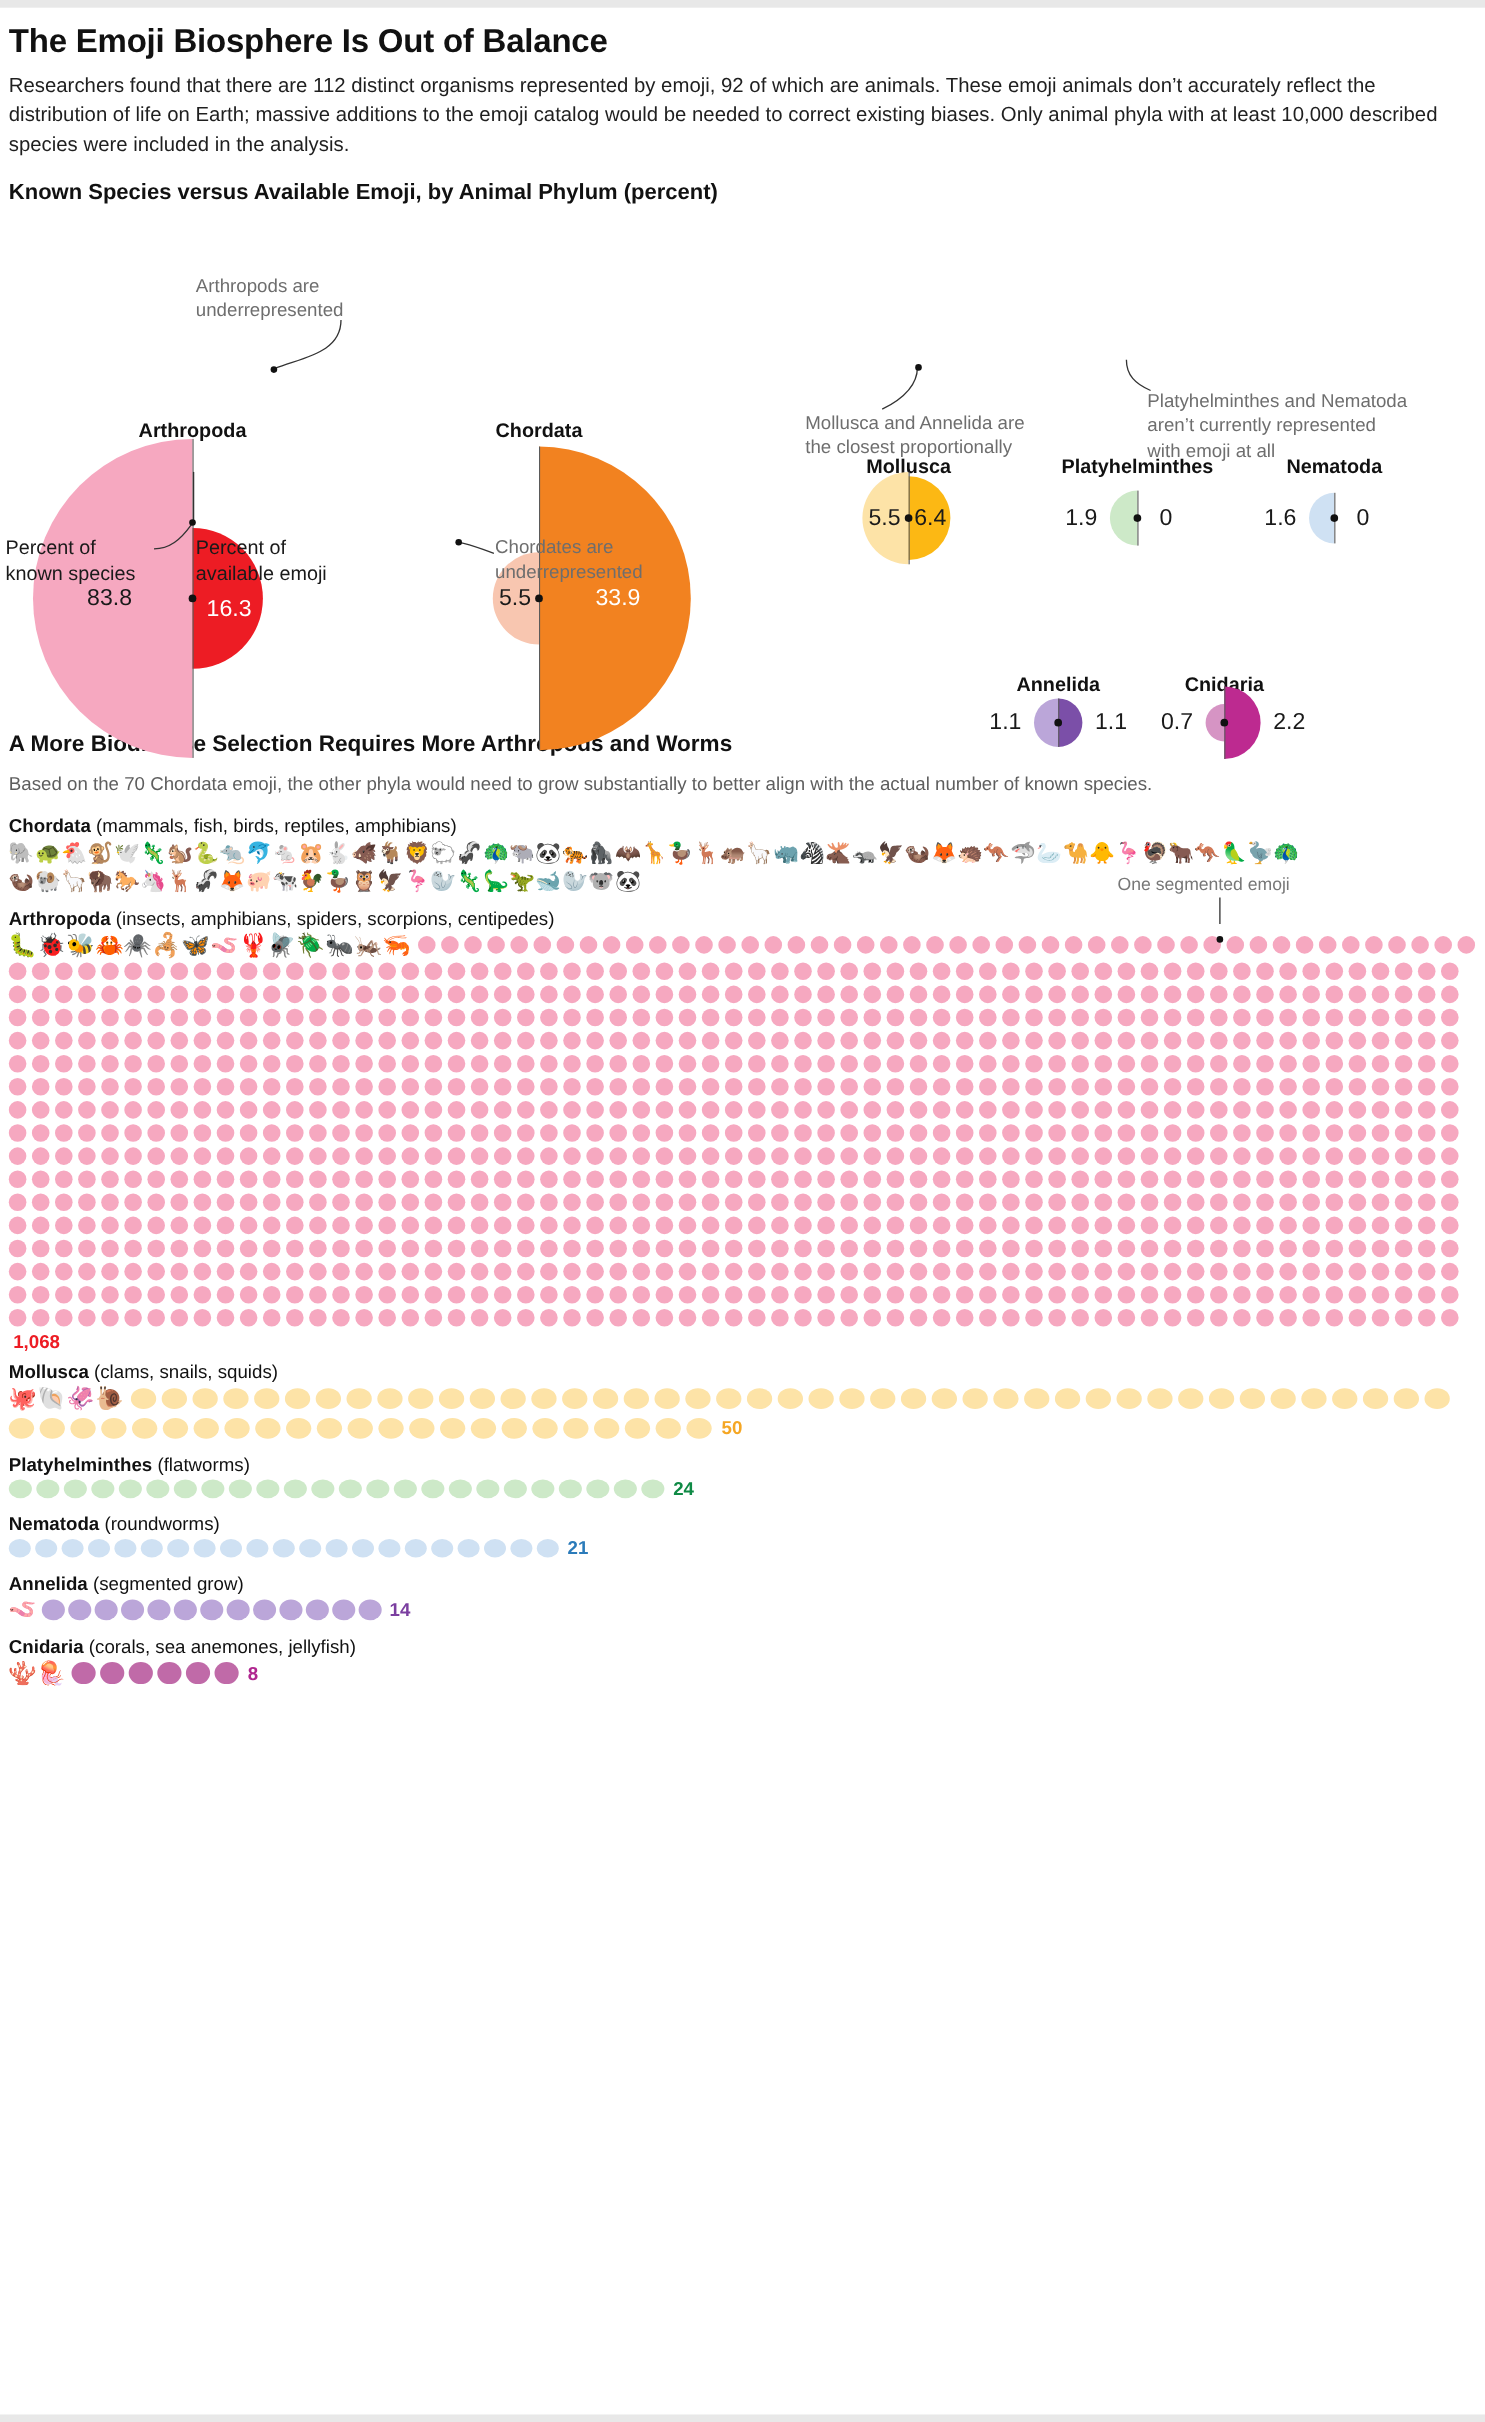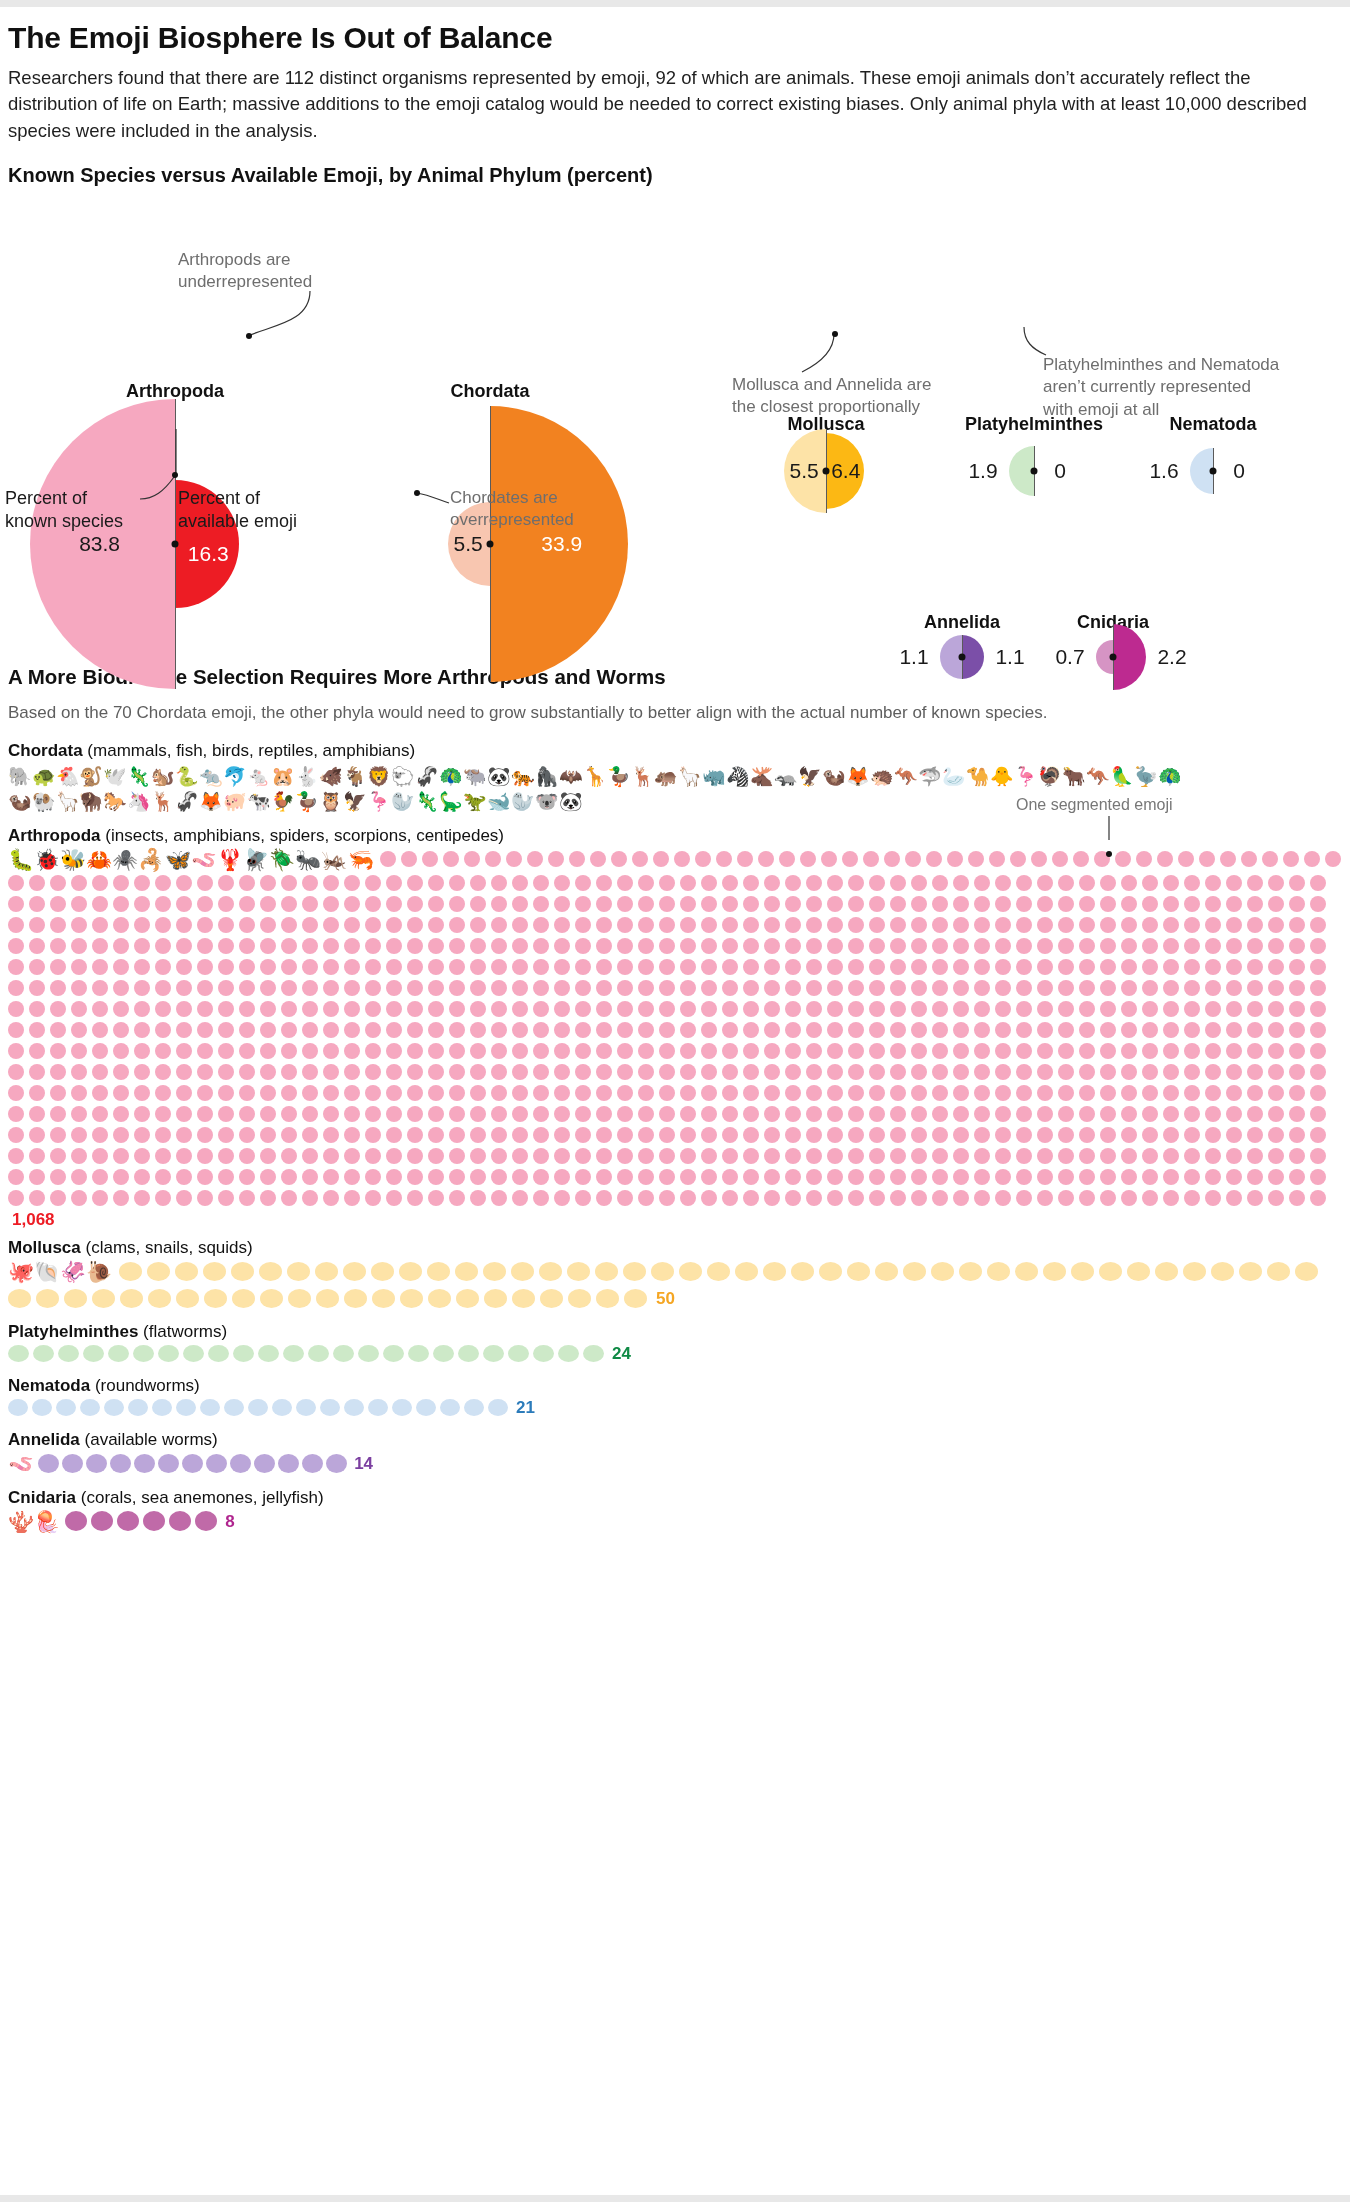--- a/index.html
+++ b/index.html
@@ -225,21 +225,21 @@
     </div>
     <div class="annot" style="left: 178px; top: 50px; width: 220px;">Arthropods are
 underrepresented</div>
     <div class="leader" style="left: 240px; top: 92px;">
       <svg width="80" height="52">
         <path d="M70,0 C70,30 35,34 10,44" fill="none" stroke="#333" stroke-width="1.2"></path>
       </svg>
     </div>
     <div class="center-dot" style="left: 249px; top: 137px; width: 6px; height: 6px;"></div>
     <div class="annot" style="left: 450px; top: 288px; width: 230px;">Chordates are
-overrepresented</div>
+underrepresented</div>
     <div class="leader" style="left: 415px; top: 290px;">
       <svg width="40" height="22">
         <path d="M2,4 C14,6 22,10 34,14" fill="none" stroke="#333" stroke-width="1.2"></path>
       </svg>
     </div>
     <div class="center-dot" style="left: 417px; top: 294px; width: 6px; height: 6px;"></div>
     <div class="annot" style="left: 732px; top: 175px; width: 270px;">Mollusca and Annelida are
 the closest proportionally</div>
     <div class="leader" style="left: 800px; top: 135px;">
       <svg width="50" height="42">
@@ -1472,21 +1472,21 @@
           <span class="dot" style="width: 20px; height: 17px; background: rgb(207, 225, 243);"></span>
           <span class="dot" style="width: 20px; height: 17px; background: rgb(207, 225, 243);"></span>
           <span class="dot" style="width: 20px; height: 17px; background: rgb(207, 225, 243);"></span>
           <span class="dot" style="width: 20px; height: 17px; background: rgb(207, 225, 243);"></span>
           <span class="dot" style="width: 20px; height: 17px; background: rgb(207, 225, 243);"></span>
           <span class="dot" style="width: 20px; height: 17px; background: rgb(207, 225, 243);"></span>
           <span class="count" style="color: rgb(43, 123, 186);">21</span>
         </div>
       </div>
       <div class="phylum-block" style="margin-bottom: 14px;">
-        <div class="phylum-label"><b>Annelida</b> <span class="paren">(available worms)</span></div>
+        <div class="phylum-label"><b>Annelida</b> <span class="paren">(segmented grow)</span></div>
         <div class="dotline" style="gap: 6px 3px;">
           <span class="inline-emoji">🪱</span>
           <span class="dot" style="width: 21px; height: 19px; background: rgb(187, 166, 217);"></span>
           <span class="dot" style="width: 21px; height: 19px; background: rgb(187, 166, 217);"></span>
           <span class="dot" style="width: 21px; height: 19px; background: rgb(187, 166, 217);"></span>
           <span class="dot" style="width: 21px; height: 19px; background: rgb(187, 166, 217);"></span>
           <span class="dot" style="width: 21px; height: 19px; background: rgb(187, 166, 217);"></span>
           <span class="dot" style="width: 21px; height: 19px; background: rgb(187, 166, 217);"></span>
           <span class="dot" style="width: 21px; height: 19px; background: rgb(187, 166, 217);"></span>
           <span class="dot" style="width: 21px; height: 19px; background: rgb(187, 166, 217);"></span>

